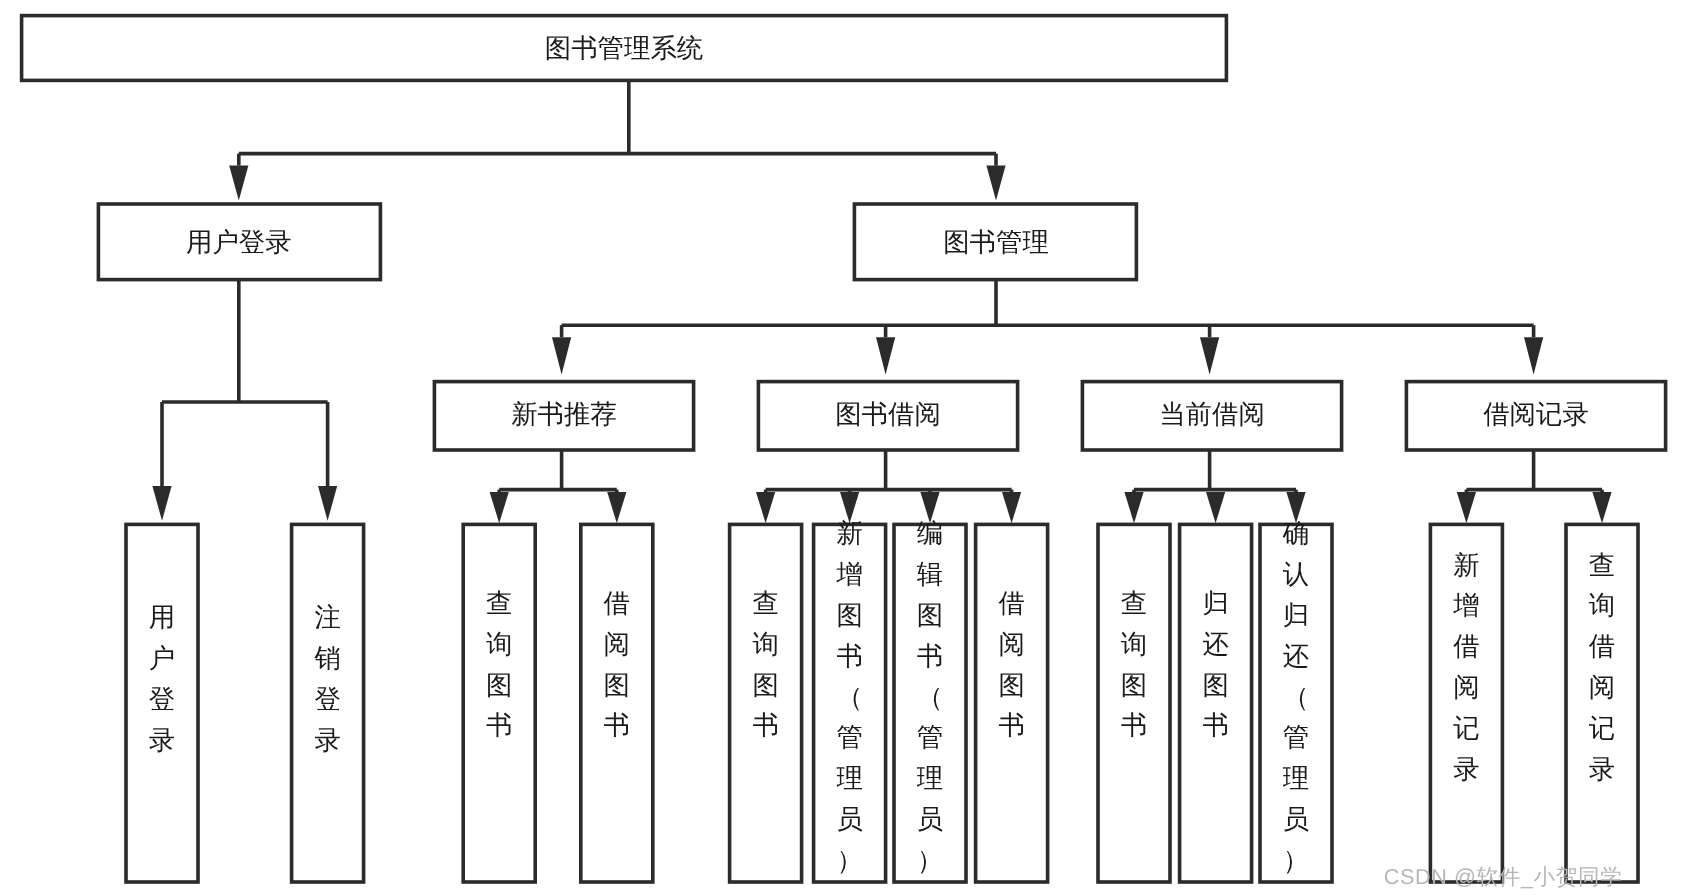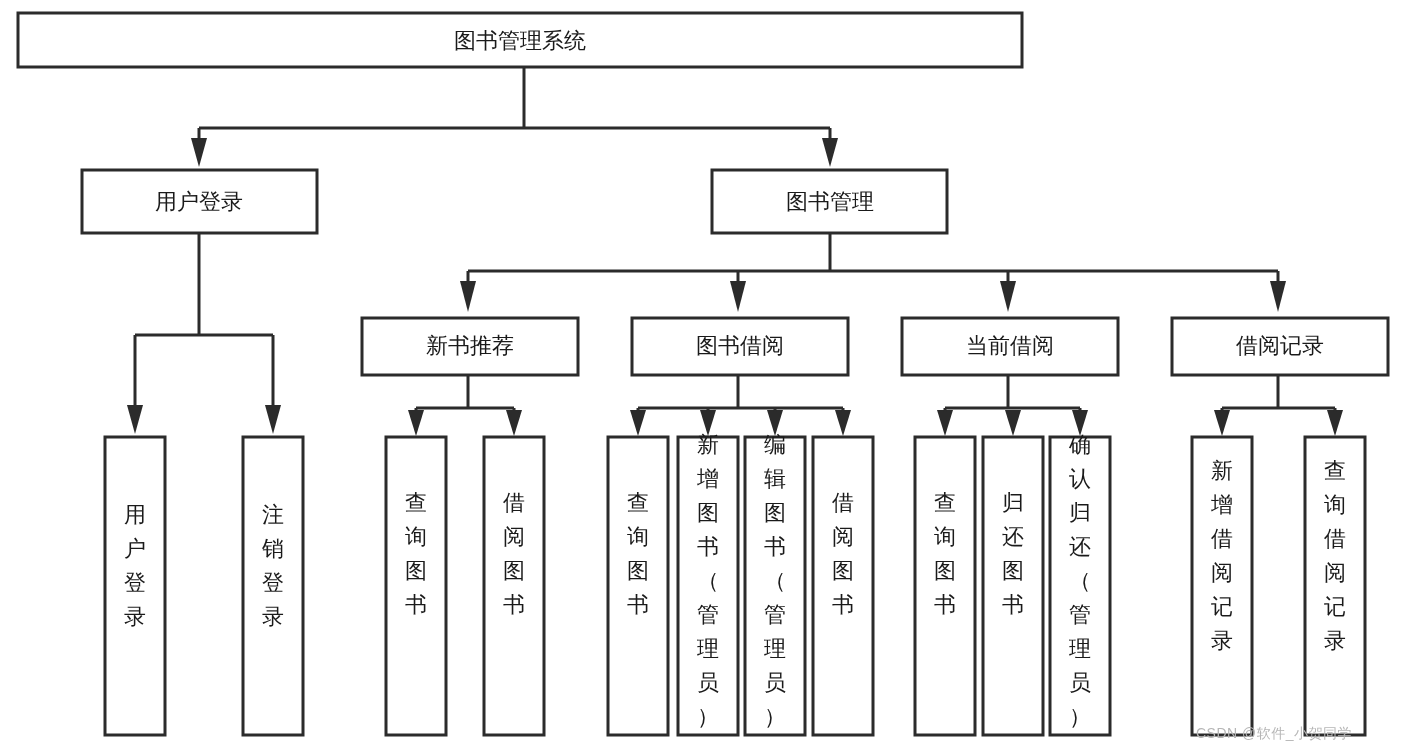--- a/index.html
+++ b/index.html
@@ -16,21 +16,21 @@
   }
   .leaf-label{
     font-family:"Liberation Sans","DejaVu Sans",sans-serif;
     fill:#1a1a1a;font-size:22px;
   }
   .connector{stroke:#2b2b2b;stroke-width:3;fill:none;}
   .arrow-head{fill:#2b2b2b;stroke:none;}
   .watermark{
     position:absolute;right:6px;bottom:4px;
     font-family:"Liberation Sans","DejaVu Sans",sans-serif;
-    font-size:14px;color:#b6b6b6;letter-spacing:.5px;
+    font-size:18px;color:#b6b6b6;letter-spacing:.5px;
     white-space:nowrap;pointer-events:none;
   }
 </style>
 </head>
 <body>
 
 <div id="diagram-root">
 
   <svg id="tree-svg" viewBox="0 0 1405 747" xmlns="http://www.w3.org/2000/svg">
 

